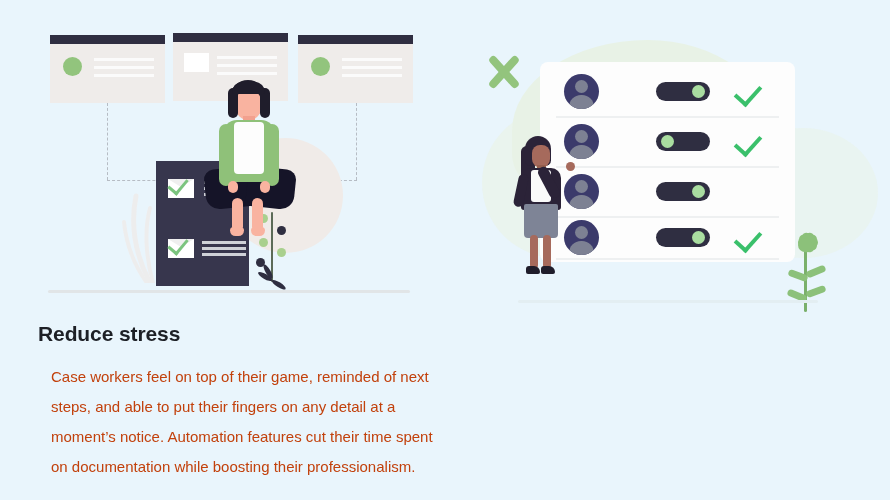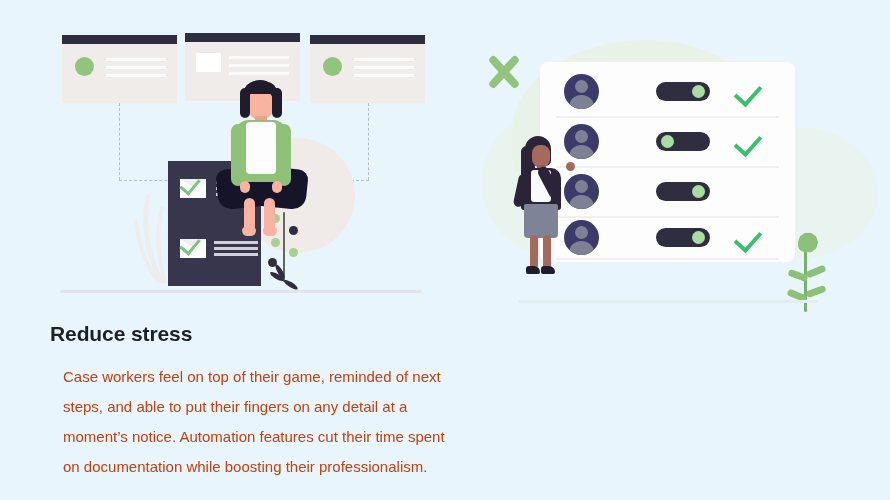--- a/index.html
+++ b/index.html
@@ -6,21 +6,21 @@
   body{
     width:890px;height:500px;
     background:#e9f5fc;
     font-family:"Liberation Sans", sans-serif;
     overflow:hidden;
   }
   .page{position:relative;width:890px;height:500px;}
 
   
   .col{position:absolute;top:0;height:500px;}
-  .col-left{left:12px;width:470px;}
+  .col-left{left:0;width:470px;}
   .col-right{left:470px;width:420px;}
 
   
   .heading{
     font-size:21px;font-weight:700;color:#1d2026;
     letter-spacing:-0.1px;margin:0;
   }
   .body-copy{
     font-size:15px;color:#c2410c;line-height:30px;margin:13px;
   }

